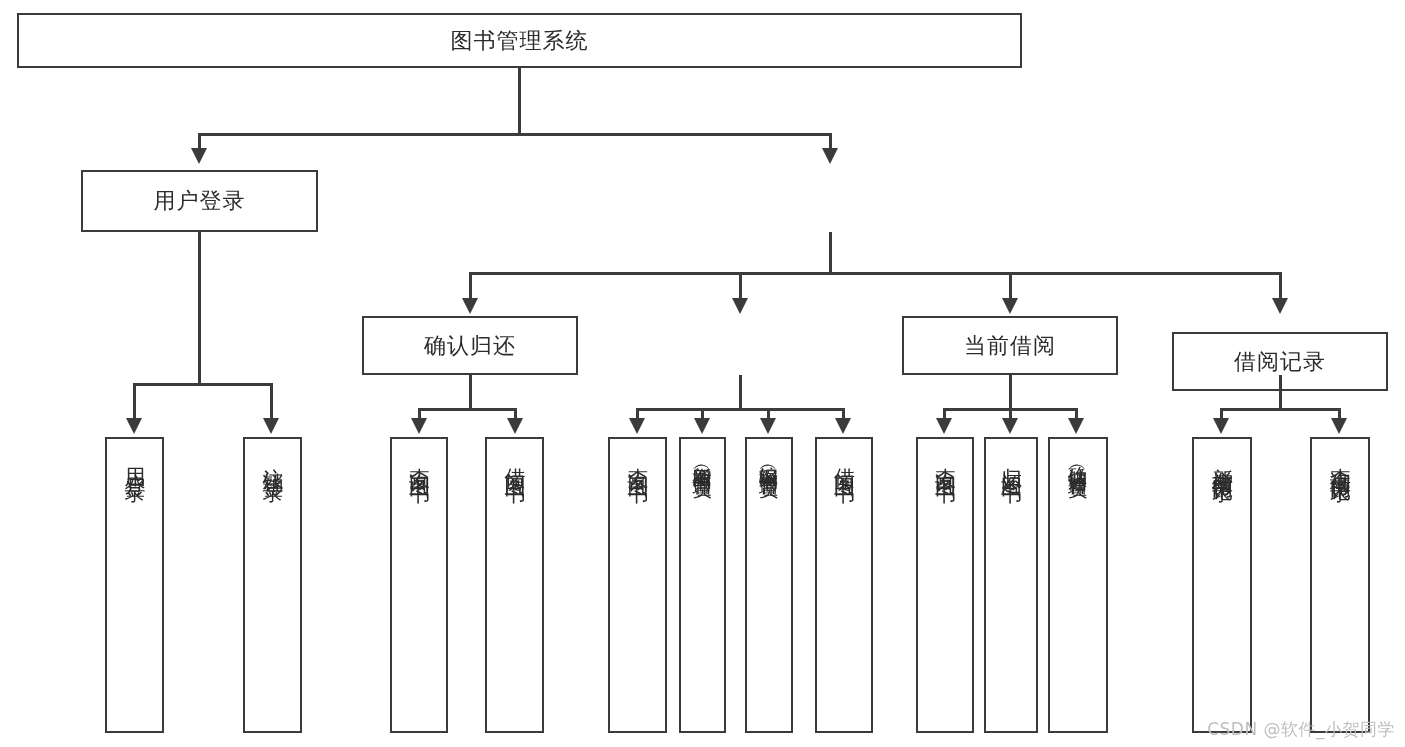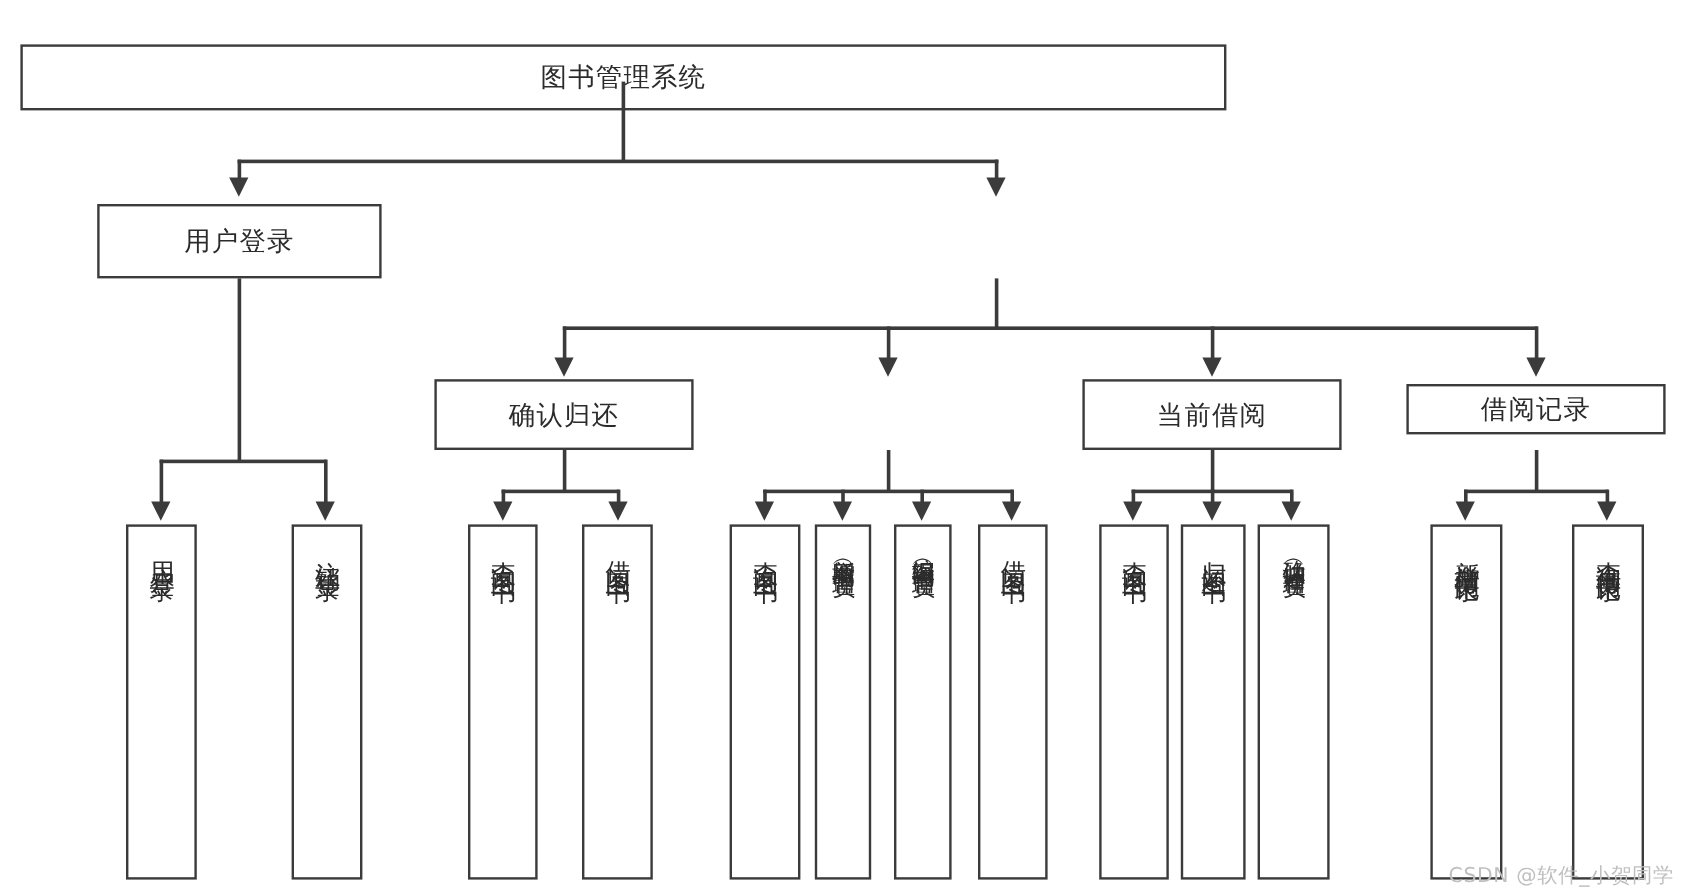--- a/index.html
+++ b/index.html
@@ -65,21 +65,21 @@
     letter-spacing: 0.5px;
     white-space: nowrap;
     pointer-events: none;
   }
 </style>
 </head>
 <body>
 
 <div id="canvas">
 
-  <div class="node horiz" style="left:17px; top:13px; width:1005px; height:55px;margin-top:24px;">
+  <div class="node horiz" style="left:17px; top:13px; width:1005px; height:55px;">
     <span>图书管理系统</span>
   </div>
 
   <div class="conn vline" style="left:518px; top:68px; width:2.5px; height:67px;"></div>
 
   <div class="conn hline" style="left:198px; top:133px; width:634px; height:2.5px;"></div>
 
   <div class="conn vline" style="left:198px; top:133px; width:2.5px; height:18px;"></div>
   <div class="arrow" style="left:191px; top:148px;"></div>
   <div class="conn vline" style="left:829px; top:133px; width:2.5px; height:18px;"></div>
@@ -106,21 +106,21 @@
   <div class="arrow" style="left:1002px; top:298px;"></div>
   <div class="conn vline" style="left:1279px; top:272px; width:2.5px; height:28px;"></div>
   <div class="arrow" style="left:1272px; top:298px;"></div>
 
   <div class="node horiz" style="left:362px; top:316px; width:216px; height:59px;">
     <span>确认归还</span>
   </div>
   <div class="node horiz" style="left:902px; top:316px; width:216px; height:59px;text-align:right;">
     <span>当前借阅</span>
   </div>
-  <div class="node horiz" style="left:1172px; top:320px; width:216px; height:42px;">
+  <div class="node horiz" style="left:1172px; top:332px; width:216px; height:59px;">
     <span>借阅记录</span>
   </div>
 
   <div class="conn vline" style="left:469px; top:375px; width:2.5px; height:35px;"></div>
   <div class="conn hline" style="left:418px; top:408px; width:98px; height:2.5px;"></div>
   <div class="conn vline" style="left:418px; top:408px; width:2.5px; height:12px;"></div>
   <div class="arrow" style="left:411px; top:418px;"></div>
   <div class="conn vline" style="left:514px; top:408px; width:2.5px; height:12px;"></div>
   <div class="arrow" style="left:507px; top:418px;"></div>
 

